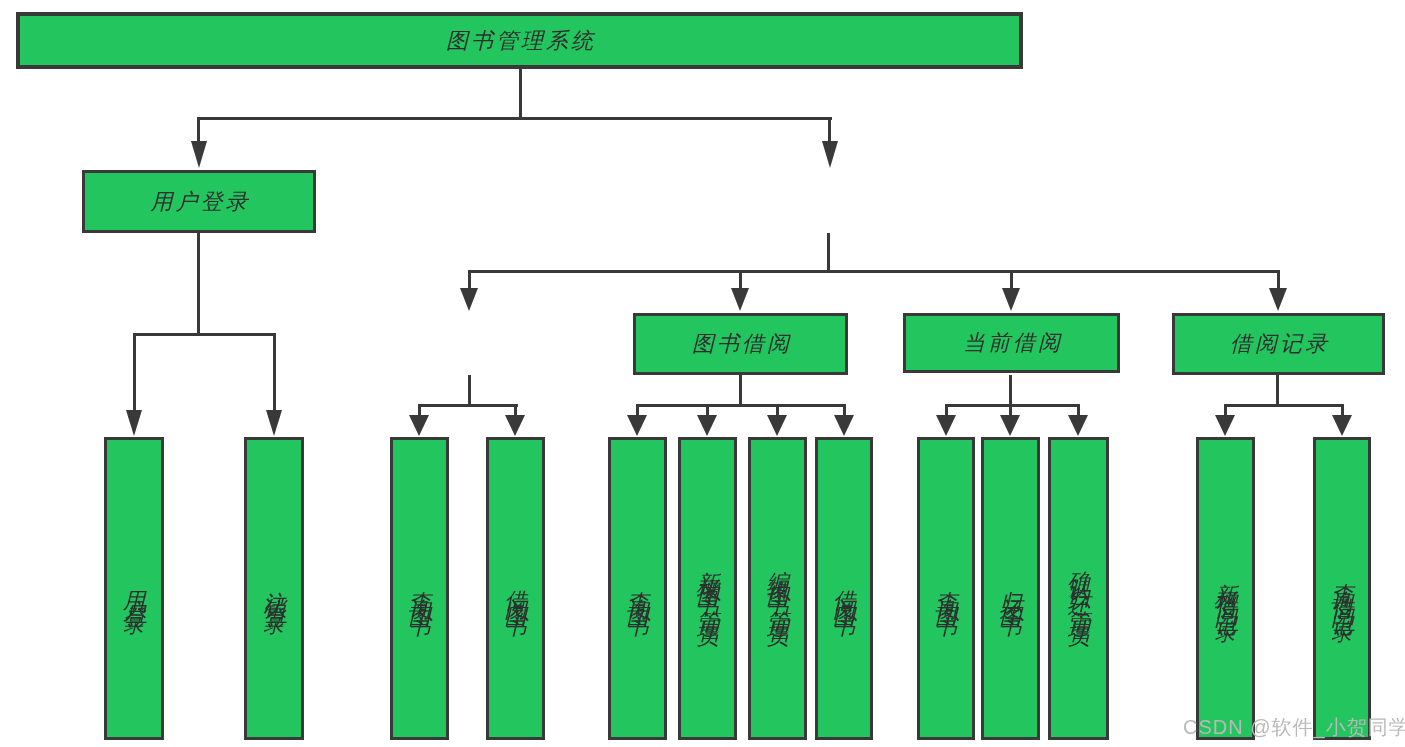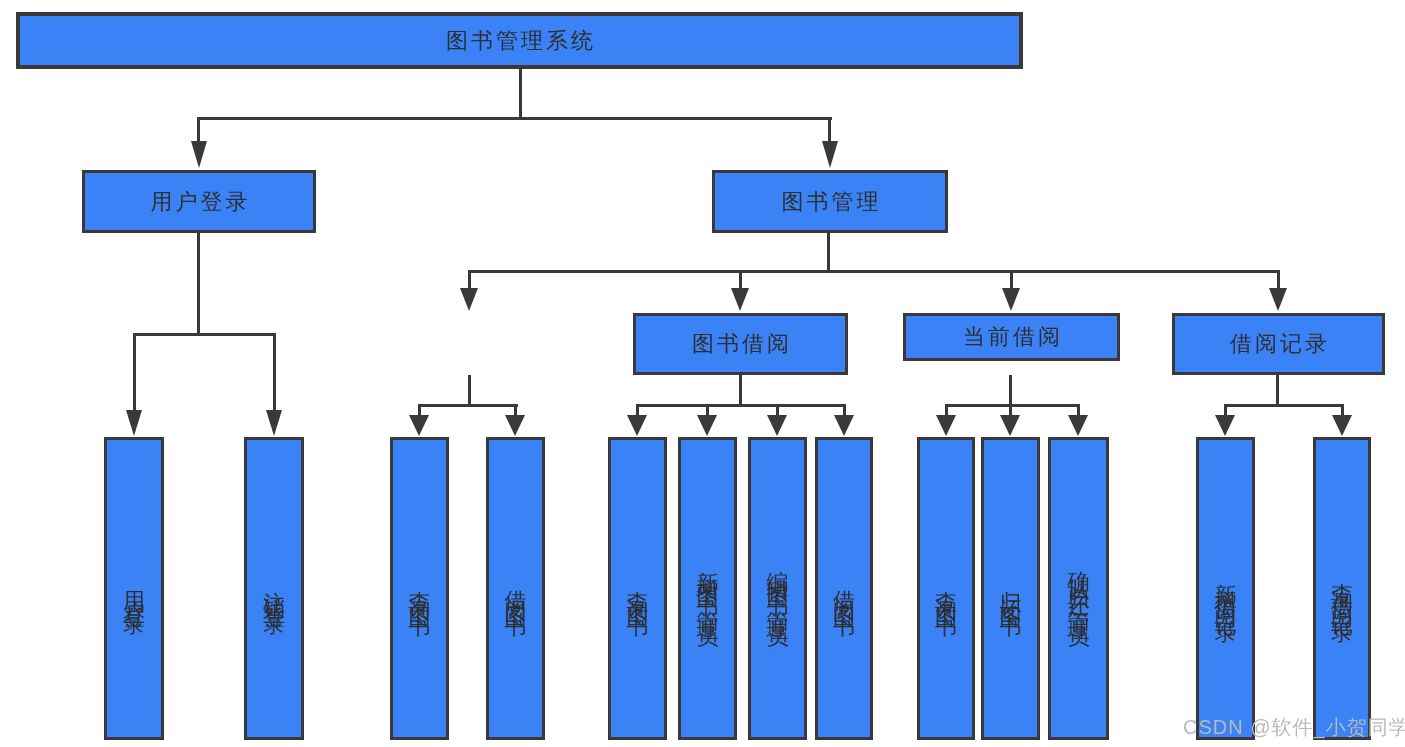--- a/index.html
+++ b/index.html
@@ -8,26 +8,27 @@
     position: relative;
     width: 1405px;
     height: 747px;
     background: #ffffff;
     overflow: hidden;
     color: var(--text, #2e2e2e);
   }
   .box {
     position: absolute;
     box-sizing: border-box;
-    background: #3b82f6;
+    background: #22c55e;
     border: 3px solid var(--line, #393939);
     display: flex;
     align-items: center;
     justify-content: center;
     color: var(--text, #2e2e2e);
+    font-style: italic;
   }
   .box.root { border-width: 4px; }
   .h-label {
     font-size: 22px;
     letter-spacing: 3px;
     text-indent: 3px;
     white-space: nowrap;
   }
   .v-label {
     writing-mode: vertical-rl;
@@ -84,28 +85,25 @@
 
 <div id="canvas">
 
   <div class="box root" style="left:16px; top:12px; width:1007px; height:57px;">
     <span class="h-label">图书管理系统</span>
   </div>
 
   <div class="box" style="left:82px; top:170px; width:234px; height:63px;">
     <span class="h-label">用户登录</span>
   </div>
-  <div class="box" style="left:712px; top:170px; width:236px; height:63px;">
-    <span class="h-label">图书管理</span>
-  </div>
 
   <div class="box" style="left:633px; top:313px; width:215px; height:62px;">
     <span class="h-label">图书借阅</span>
   </div>
-  <div class="box" style="left:903px; top:313px; width:217px; height:48px;align-items:center;">
+  <div class="box" style="left:903px; top:313px; width:217px; height:60px;align-items:center;">
     <span class="h-label">当前借阅</span>
   </div>
   <div class="box" style="left:1172px; top:313px; width:213px; height:62px;">
     <span class="h-label">借阅记录</span>
   </div>
 
   <div class="box" style="left:104px; top:437px; width:60px; height:303px;">
     <span class="v-label">用户登录</span>
   </div>
   <div class="box" style="left:244px; top:437px; width:60px; height:303px;">

